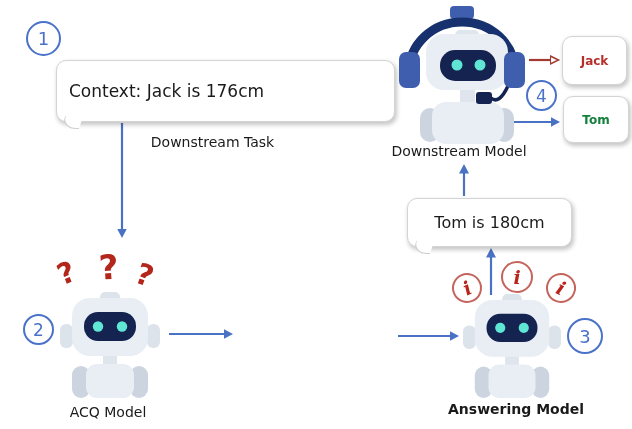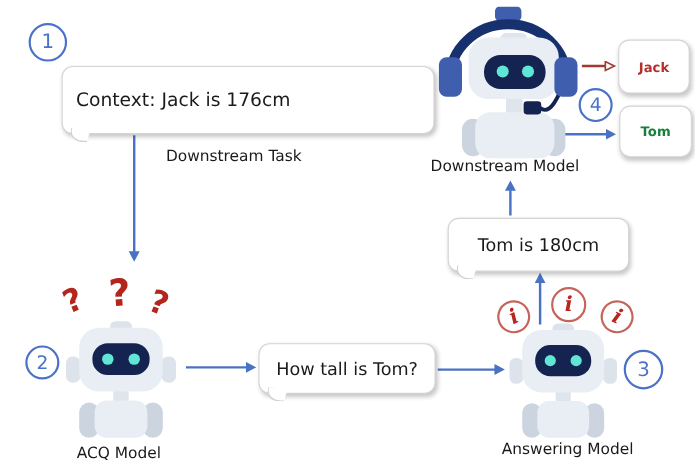--- a/index.html
+++ b/index.html
@@ -51,39 +51,36 @@
 
   <div class="badge" style="left:26px;top:21px;width:35px;height:35px;font-size:18px;">1</div>
   <div class="badge" style="left:23px;top:314px;width:31px;height:31px;font-size:17px;">2</div>
   <div class="badge" style="left:567px;top:318px;width:36px;height:36px;font-size:18px;">3</div>
   <div class="badge" style="left:526px;top:80px;width:31px;height:31px;font-size:17px;">4</div>
 
   <div class="bubble tailed ctx-bubble" style="left:18px;top:60px;width:339px;height:62px;">
     <div class="txt">Context: Jack is 176cm</div>
   </div>
 
-  <div class="bubble tailed mini" style="left:235px;top:312px;width:161px;height:46px;">
-    <span class="txt">How tall is Tom?</span>
-  </div>
 
   <div class="bubble tailed mini" style="left:407px;top:198px;width:165px;height:49px;">
     <span class="txt">Tom is 180cm</span>
   </div>
 
   <div class="bubble out-box" style="left:562px;top:36px;width:65px;height:49px;color:#b5302b;">
     <span>Jack</span>
   </div>
   <div class="bubble out-box" style="left:563px;top:96px;width:66px;height:47px;color:#15803d;">
     <span>Tom</span>
   </div>
 
   <div class="lbl" style="left:130px;top:134px;width:165px;">Downstream Task</div>
   <div class="lbl" style="left:363px;top:143px;width:192px;">Downstream Model</div>
   <div class="lbl" style="left:50px;top:404px;width:116px;">ACQ Model</div>
-  <div class="lbl" style="left:424px;top:401px;width:184px;">Answering Model</div>
+  <div class="lbl" style="left:424px;top:401px;width:184px;font-weight:bold;">Answering Model</div>
 
   <span class="qmark" style="left:58px;top:259px;font-size:29px;transform:rotate(-22deg);">?</span>
   <span class="qmark" style="left:99px;top:250px;font-size:34px;transform:rotate(-4deg);">?</span>
   <span class="qmark" style="left:136px;top:261px;font-size:29px;transform:rotate(20deg);">?</span>
 
   <span class="ibadge" style="left:452px;top:273px;width:30px;height:30px;transform:rotate(-25deg);">i</span>
   <span class="ibadge" style="left:501px;top:261px;width:32px;height:32px;">i</span>
   <span class="ibadge" style="left:546px;top:273px;width:30px;height:30px;transform:rotate(25deg);">i</span>
 
   <svg class="robot" style="left:396px;top:6px;" width="132" height="138" viewBox="0 0 132 138">

